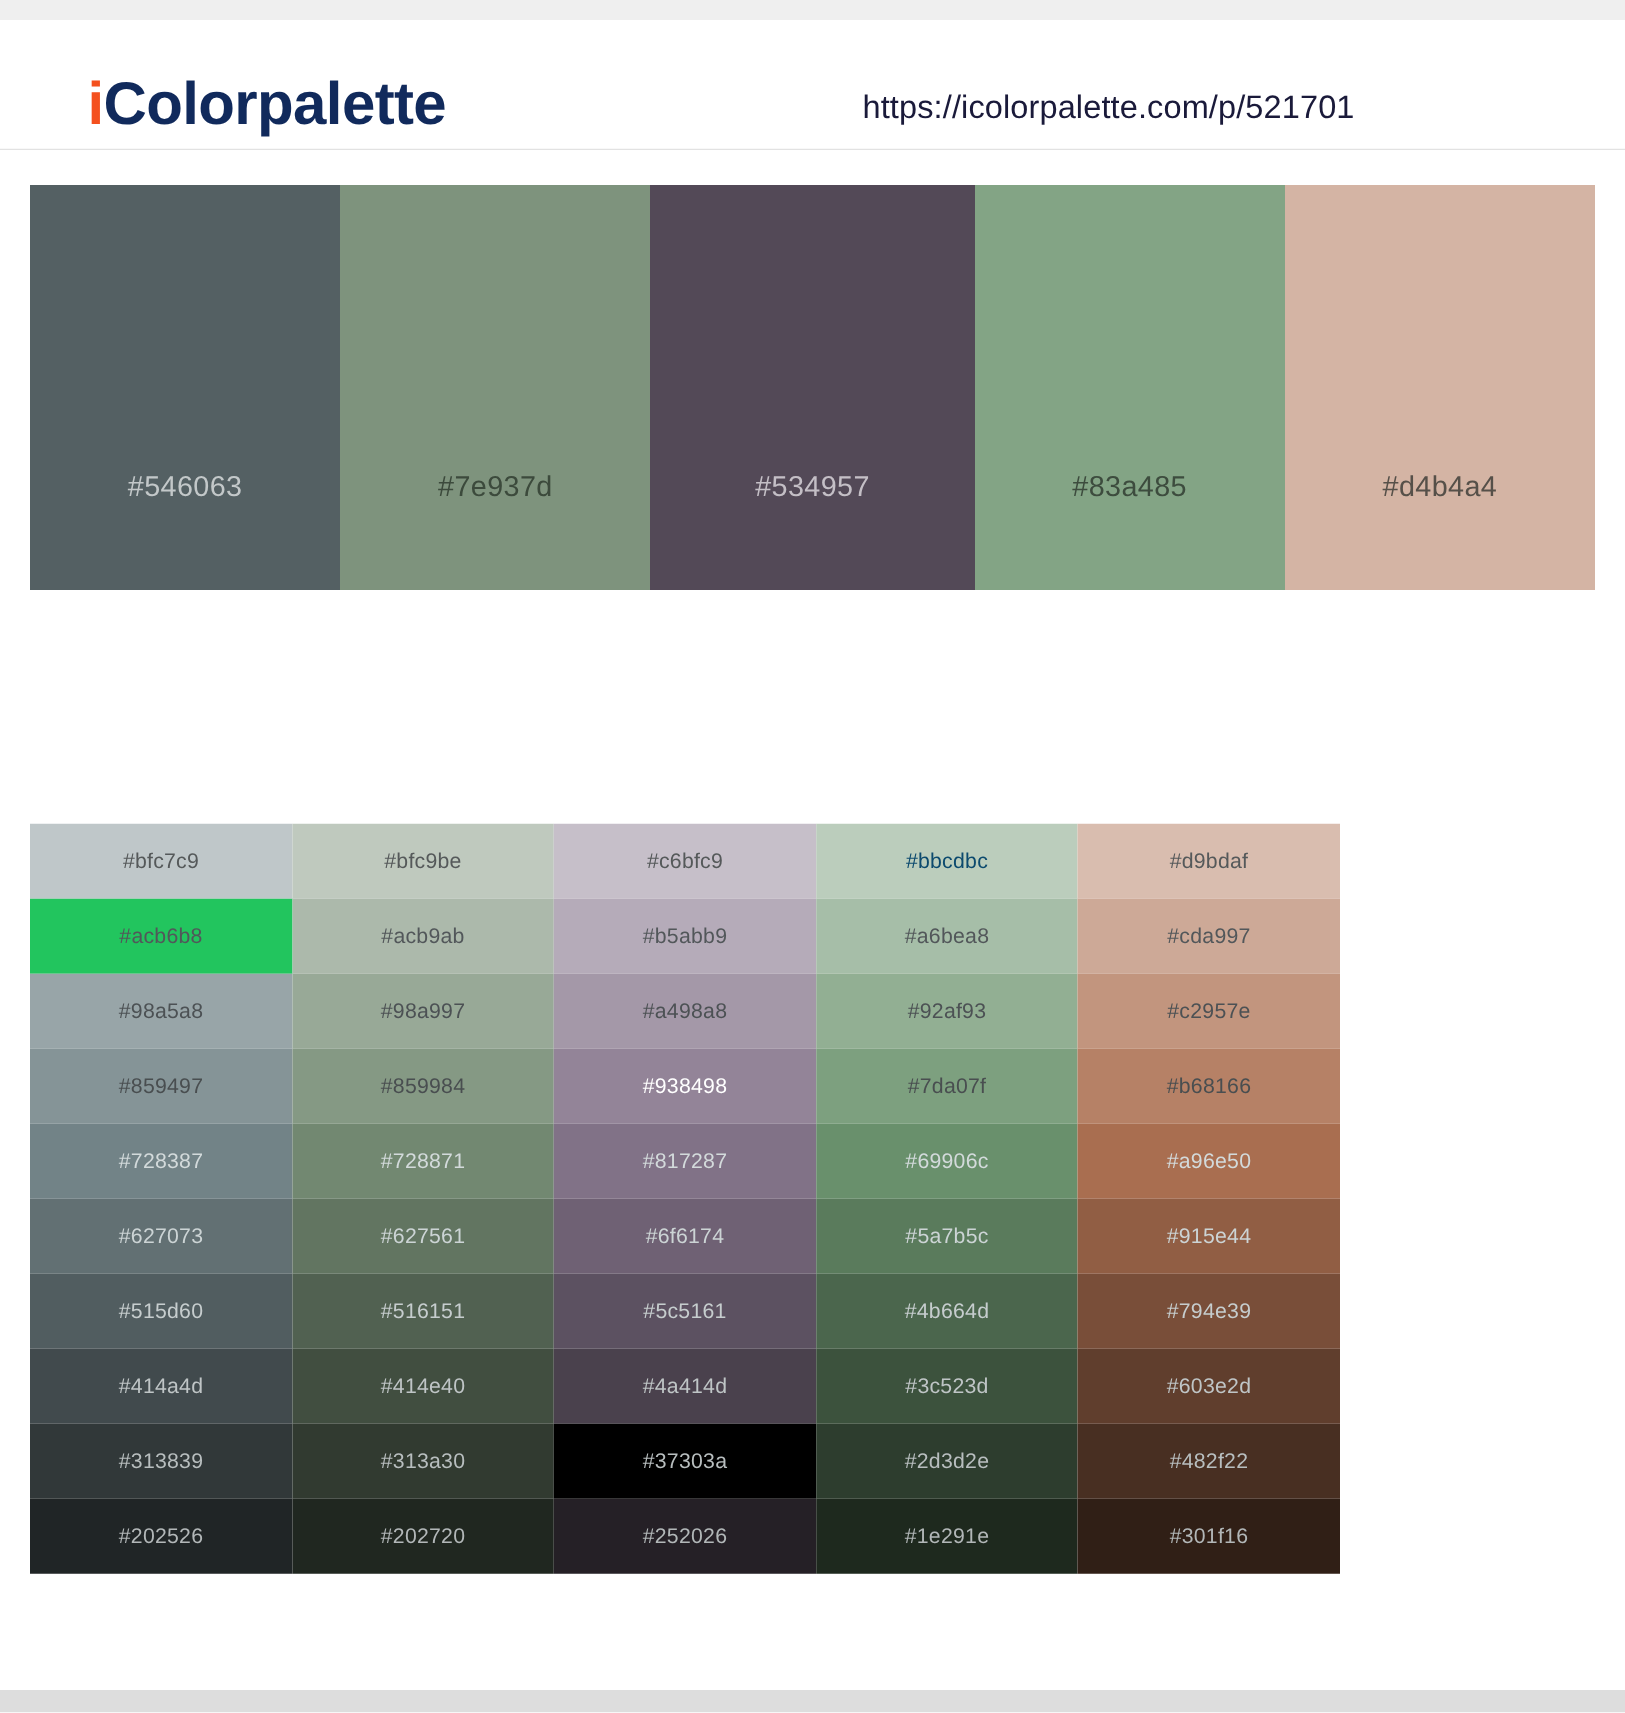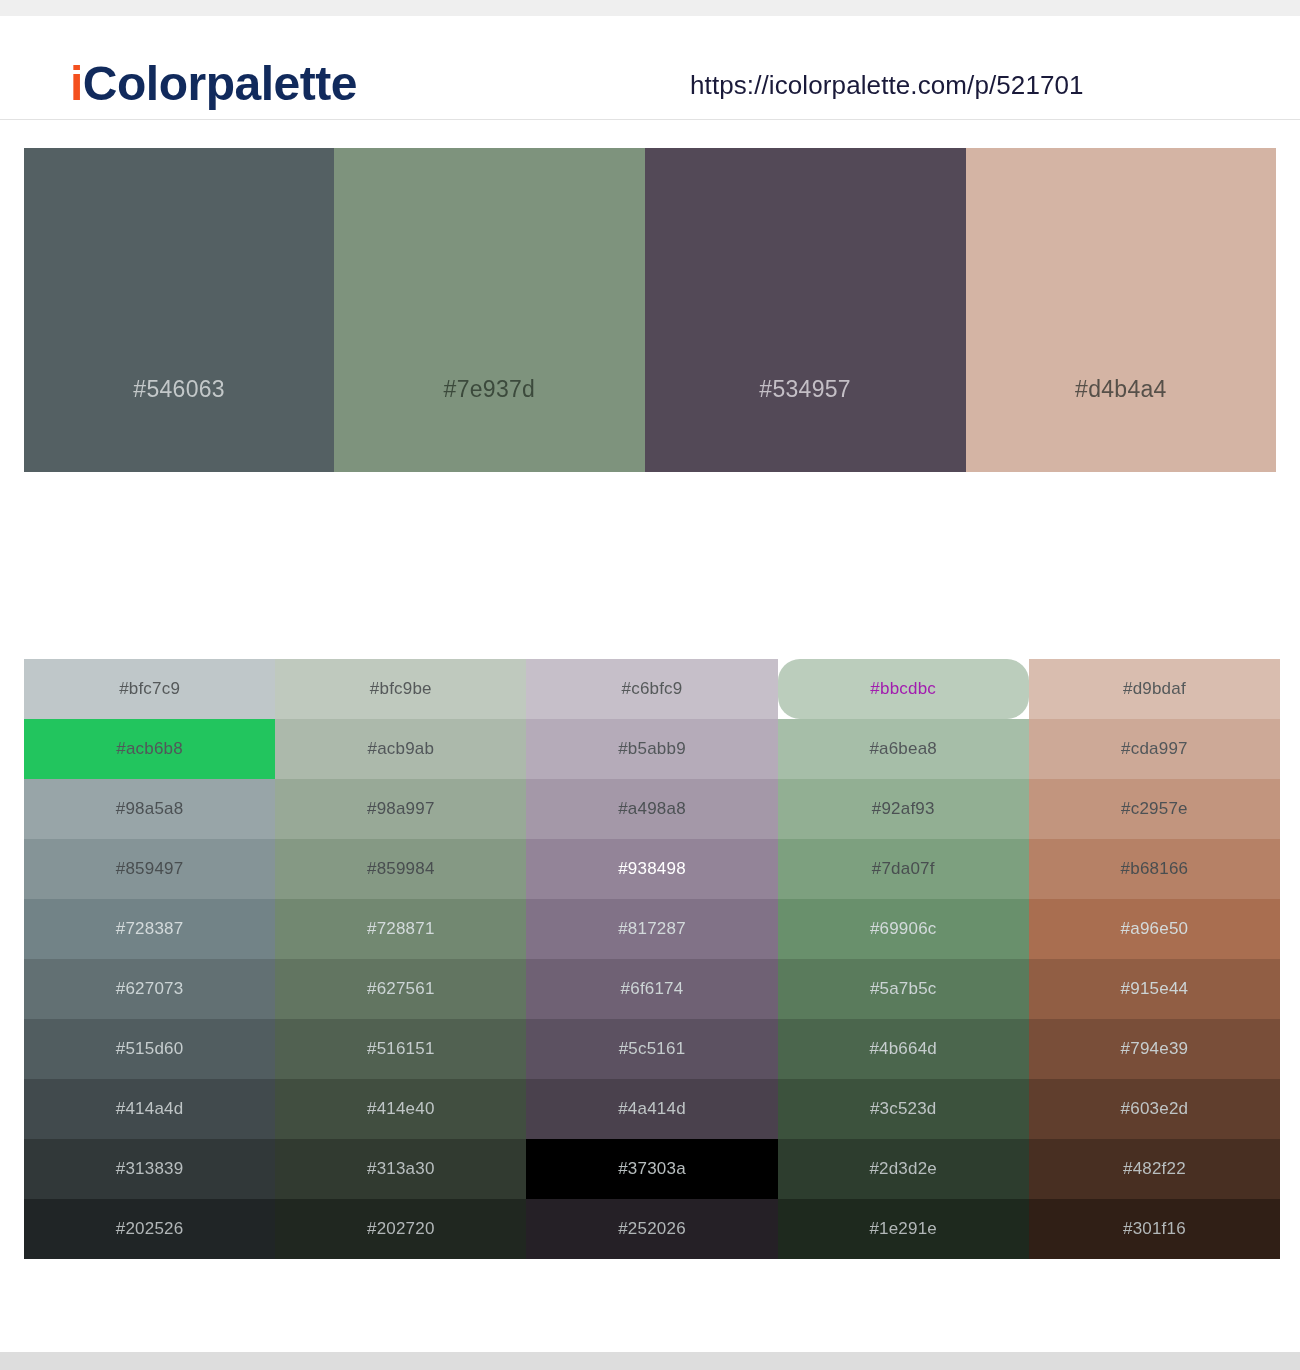--- a/index.html
+++ b/index.html
@@ -82,21 +82,21 @@
     text-align: center;
     font-size: 23px;
     letter-spacing: 0.3px;
   }
 
   
   .shades-grid {
     position: absolute;
     left: 24px;
     top: 659px;
-    width: 1256px;
+    width: 1048px;
   }
   .shade-row {
     display: flex;
     width: 100%;
     height: 60px;
   }
   .shade-cell {
     flex: 1 1 0;
     display: flex;
     align-items: center;
@@ -132,31 +132,34 @@
   <div class="main-swatches" id="main-swatches">
       <div class="main-swatch" style="background: rgb(84, 96, 99);">
         <div class="main-swatch-label" style="color: rgb(195, 200, 201);">#546063</div>
       </div>
       <div class="main-swatch" style="background: rgb(126, 147, 125);">
         <div class="main-swatch-label" style="color: rgb(60, 74, 60);">#7e937d</div>
       </div>
       <div class="main-swatch" style="background: rgb(83, 73, 87); padding-left: 11px;">
         <div class="main-swatch-label" style="color: rgb(196, 191, 198);">#534957</div>
       </div>
+      <div class="main-swatch" style="background: rgb(131, 164, 133);">
+        <div class="main-swatch-label" style="color: rgb(61, 76, 62);">#83a485</div>
+      </div>
       <div class="main-swatch" style="background: rgb(212, 180, 164);">
         <div class="main-swatch-label" style="color: rgb(86, 80, 73);">#d4b4a4</div>
       </div>
     </div>
 
   <div class="shades-grid" id="shades-grid">
       <div class="shade-row">
         <div class="shade-cell" style="background: rgb(191, 199, 201); color: rgb(85, 89, 90);">#bfc7c9</div>
         <div class="shade-cell" style="background: rgb(191, 201, 190); color: rgb(85, 89, 90);">#bfc9be</div>
         <div class="shade-cell" style="background: rgb(198, 191, 201); color: rgb(85, 89, 90);">#c6bfc9</div>
-        <div class="shade-cell" style="background: rgb(187, 205, 188); color: #a21caf; border-radius: 22px;">#bbcdbc</div>
+        <div class="shade-cell" style="background: rgb(187, 205, 188); color: #0c4a6e;">#bbcdbc</div>
         <div class="shade-cell" style="background: rgb(217, 189, 175); color: rgb(85, 89, 90);">#d9bdaf</div>
       </div>
       <div class="shade-row">
         <div class="shade-cell" style="background: #22c55e; color: rgb(82, 87, 90);">#acb6b8</div>
         <div class="shade-cell" style="background: rgb(172, 185, 171); color: rgb(82, 87, 90);">#acb9ab</div>
         <div class="shade-cell" style="background: rgb(181, 171, 185); color: rgb(82, 87, 90);">#b5abb9</div>
         <div class="shade-cell" style="background: rgb(166, 190, 168); color: rgb(82, 87, 90);">#a6bea8</div>
         <div class="shade-cell" style="background: rgb(205, 169, 151); color: rgb(82, 87, 90);">#cda997</div>
       </div>
       <div class="shade-row">

